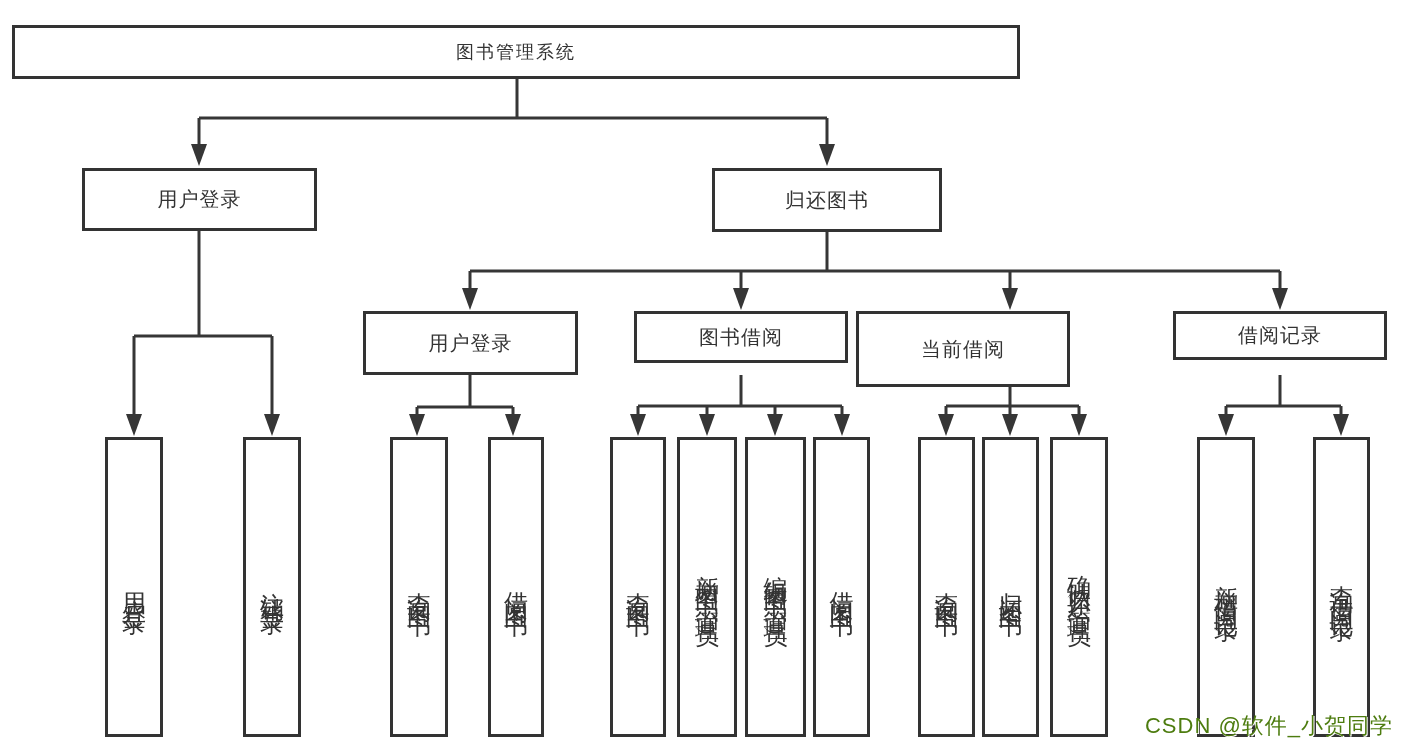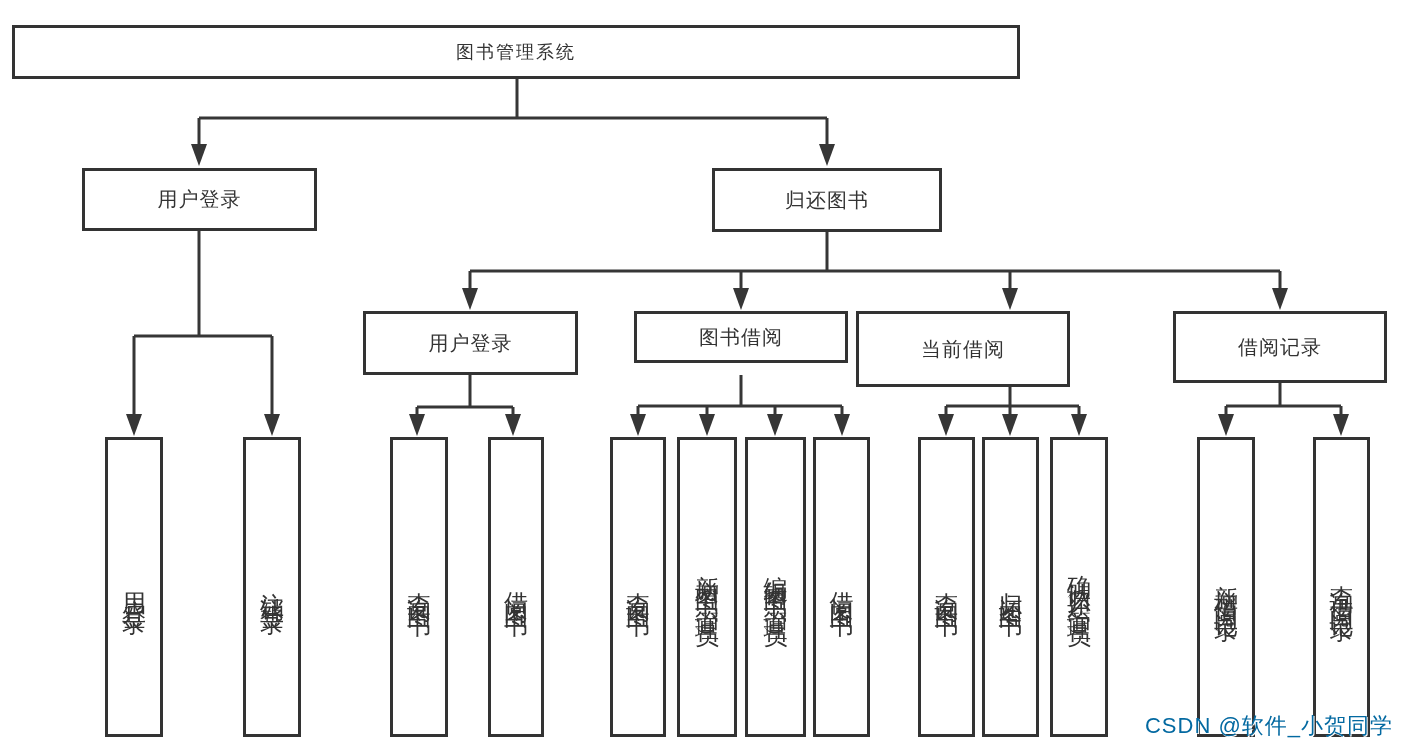--- a/index.html
+++ b/index.html
@@ -43,21 +43,21 @@
     letter-spacing: 7px;
     line-height: 1;
     white-space: nowrap;
   }
   .watermark {
     position: absolute;
     right: 12px;
     top: 711px;
     z-index: 3;
     font-size: 22px;
-    color: #0369a1;
+    color: #4d7c0f;
     text-shadow: 1px 1px 0 #ffffff;
     letter-spacing: 1px;
     white-space: nowrap;
   }
 </style>
 </head>
 <body>
 
 <div class="canvas">
 
@@ -92,21 +92,21 @@
   </svg>
 
   <div class="box hbox root-box" style="left:12px;top:13px;width:1008px;height:54px">图书管理系统</div>
 
   <div class="box hbox" style="left:82px;top:168px;width:235px;height:63px">用户登录</div>
   <div class="box hbox" style="left:712px;top:168px;width:230px;height:64px">归还图书</div>
 
   <div class="box hbox" style="left:363px;top:311px;width:215px;height:64px">用户登录</div>
   <div class="box hbox" style="left:634px;top:311px;width:214px;height:52px">图书借阅</div>
   <div class="box hbox" style="left:856px;top:311px;width:214px;height:76px">当前借阅</div>
-  <div class="box hbox" style="left:1173px;top:311px;width:214px;height:72px">借阅记录</div>
+  <div class="box hbox" style="left:1173px;top:311px;width:214px;height:49px">借阅记录</div>
 
   <div class="box" style="left:105px;top:437px;width:58px;height:300px">
     <span class="vtext">用户登录</span>
   </div>
   <div class="box" style="left:243px;top:437px;width:58px;height:300px">
     <span class="vtext">注销登录</span>
   </div>
 
   <div class="box" style="left:390px;top:437px;width:58px;height:300px">
     <span class="vtext">查询图书</span>

